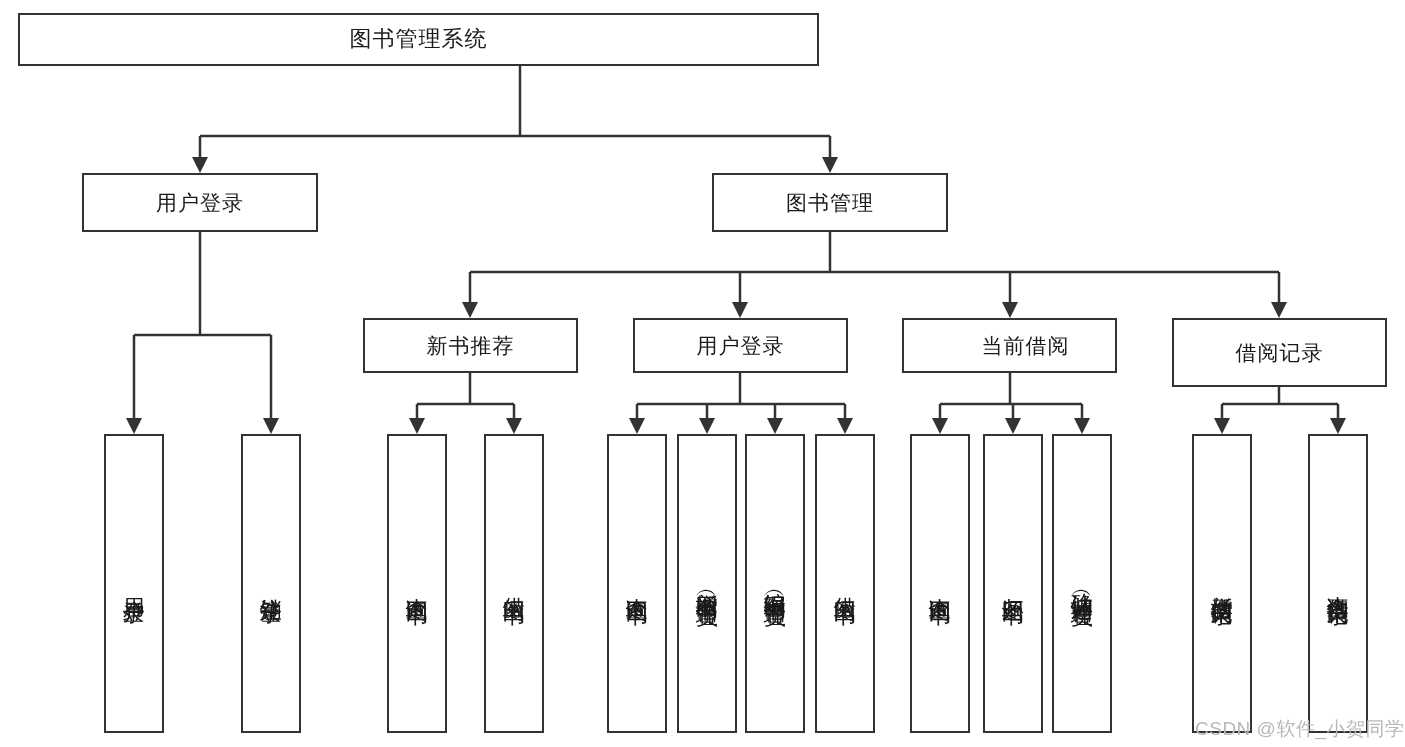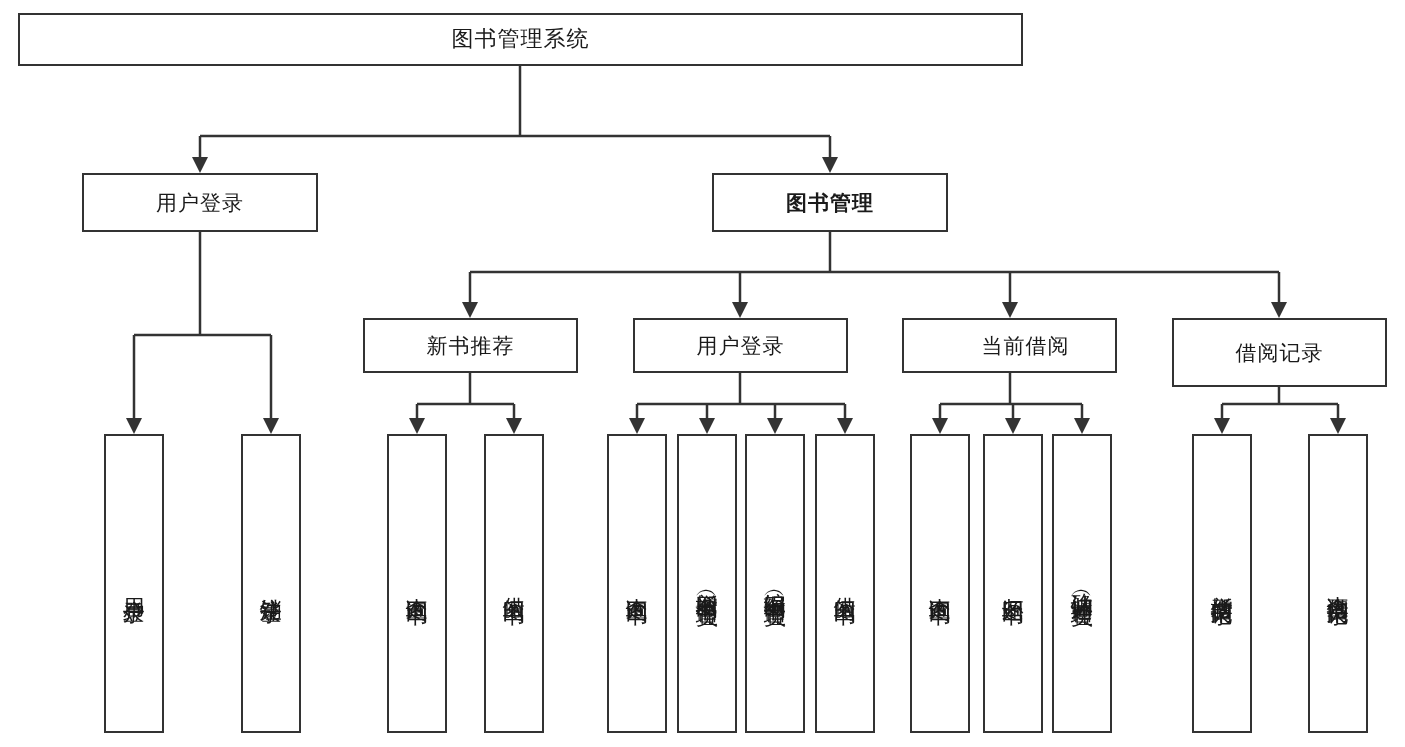--- a/index.html
+++ b/index.html
@@ -122,27 +122,27 @@
       <polygon points="1074,418 1090,418 1082,434" fill="#333333"></polygon>
       <line x1="1279" y1="373" x2="1279" y2="404" stroke="#333333" stroke-width="2.5"></line>
       <line x1="1222" y1="404" x2="1338" y2="404" stroke="#333333" stroke-width="2.5"></line>
       <line x1="1222" y1="404" x2="1222" y2="419" stroke="#333333" stroke-width="2.5"></line>
       <polygon points="1214,418 1230,418 1222,434" fill="#333333"></polygon>
       <line x1="1338" y1="404" x2="1338" y2="419" stroke="#333333" stroke-width="2.5"></line>
       <polygon points="1330,418 1346,418 1338,434" fill="#333333"></polygon>
     </svg>
 
   <div id="node-layer">
-      <div class="node horizontal root" style="left: 18px; top: 13px; width: 1005px; height: 53px;">
+      <div class="node horizontal root" style="left: 18px; top: 13px; width: 801px; height: 53px;">
         <span class="nlabel">图书管理系统</span>
       </div>
       <div class="node horizontal" style="left: 82px; top: 173px; width: 236px; height: 59px;">
         <span class="nlabel">用户登录</span>
       </div>
-      <div class="node horizontal" style="left: 712px; top: 173px; width: 236px; height: 59px; font-weight: bold;">
+      <div class="node horizontal" style="left: 712px; top: 173px; width: 236px; height: 59px;">
         <span class="nlabel">图书管理</span>
       </div>
       <div class="node horizontal" style="left: 363px; top: 318px; width: 215px; height: 55px;">
         <span class="nlabel">新书推荐</span>
       </div>
       <div class="node horizontal" style="left: 633px; top: 318px; width: 215px; height: 55px;">
         <span class="nlabel">用户登录</span>
       </div>
       <div class="node horizontal" style="left: 902px; top: 318px; width: 215px; height: 55px; padding-left: 32px;">
         <span class="nlabel">当前借阅</span>
@@ -184,14 +184,15 @@
         <span class="nlabel">确认归还（管理员）</span>
       </div>
       <div class="node vertical" style="left: 1192px; top: 434px; width: 60px; height: 299px;">
         <span class="nlabel">新增借阅记录</span>
       </div>
       <div class="node vertical" style="left: 1308px; top: 434px; width: 60px; height: 299px;">
         <span class="nlabel">查询借阅记录</span>
       </div>
     </div>
 
+  <div class="watermark" style="left: 1195px; top: 716px; color: rgb(184, 184, 184);">CSDN @软件_小贺同学</div>
 
 </div>
 
 </body></html>

